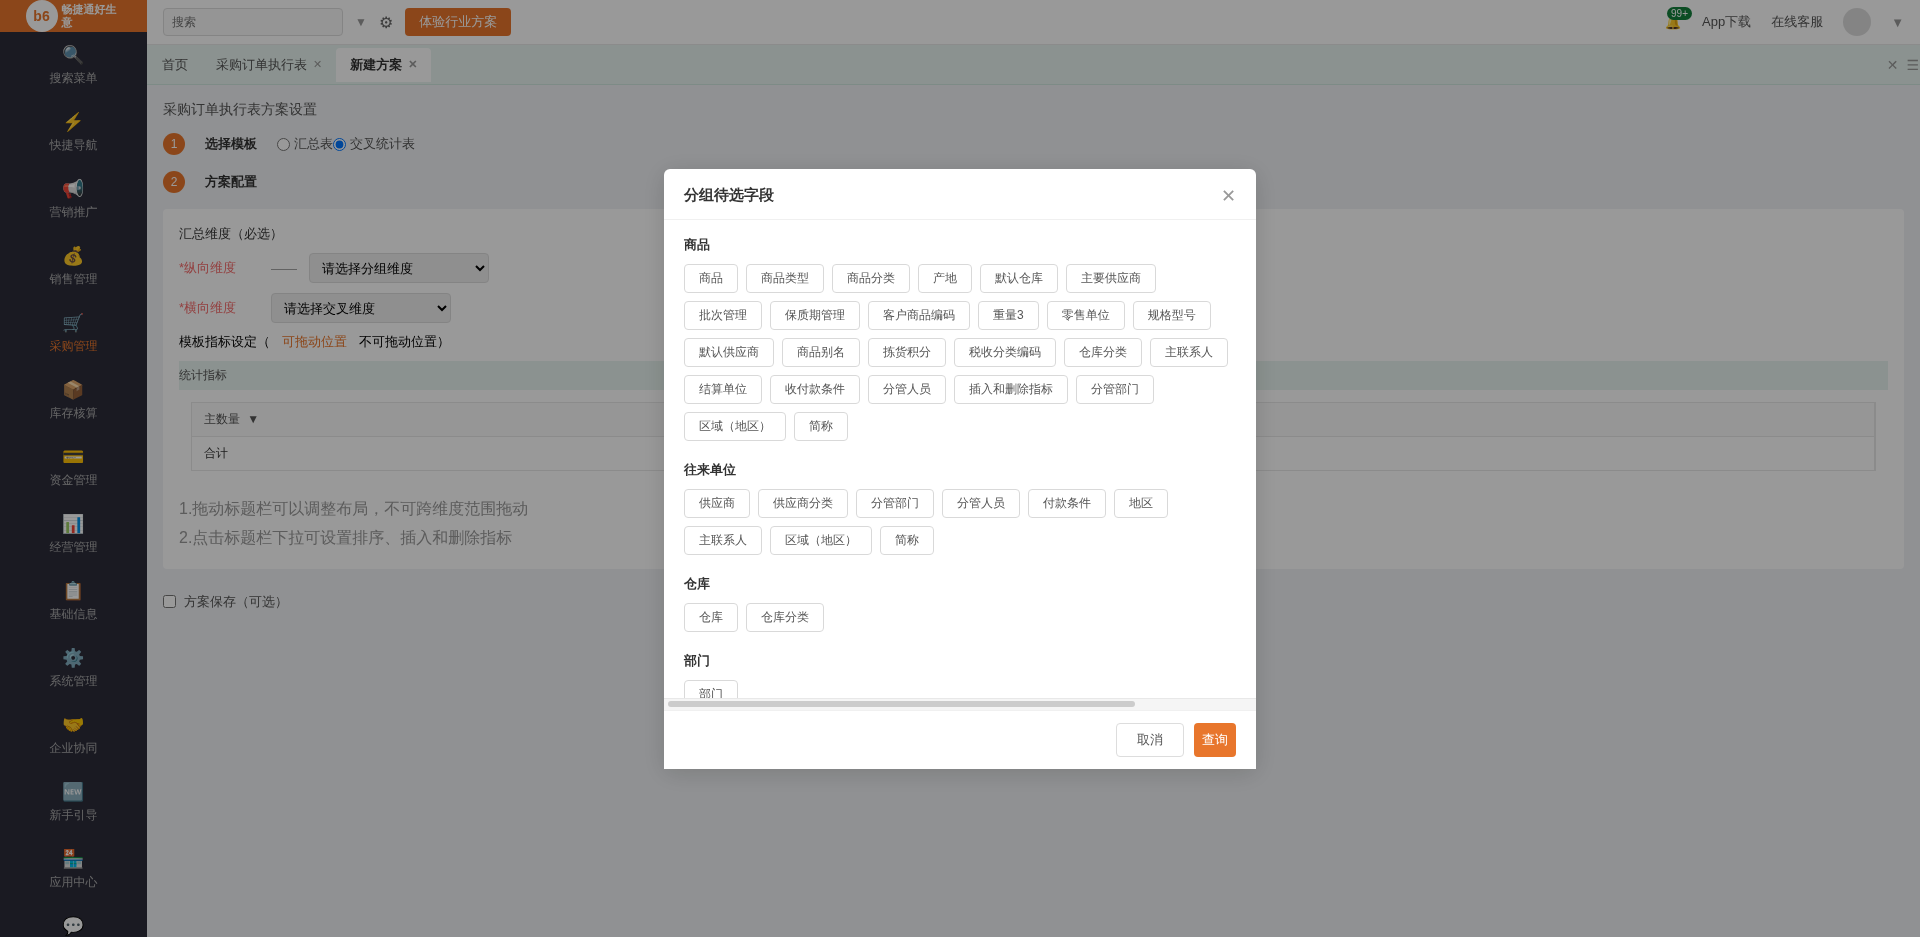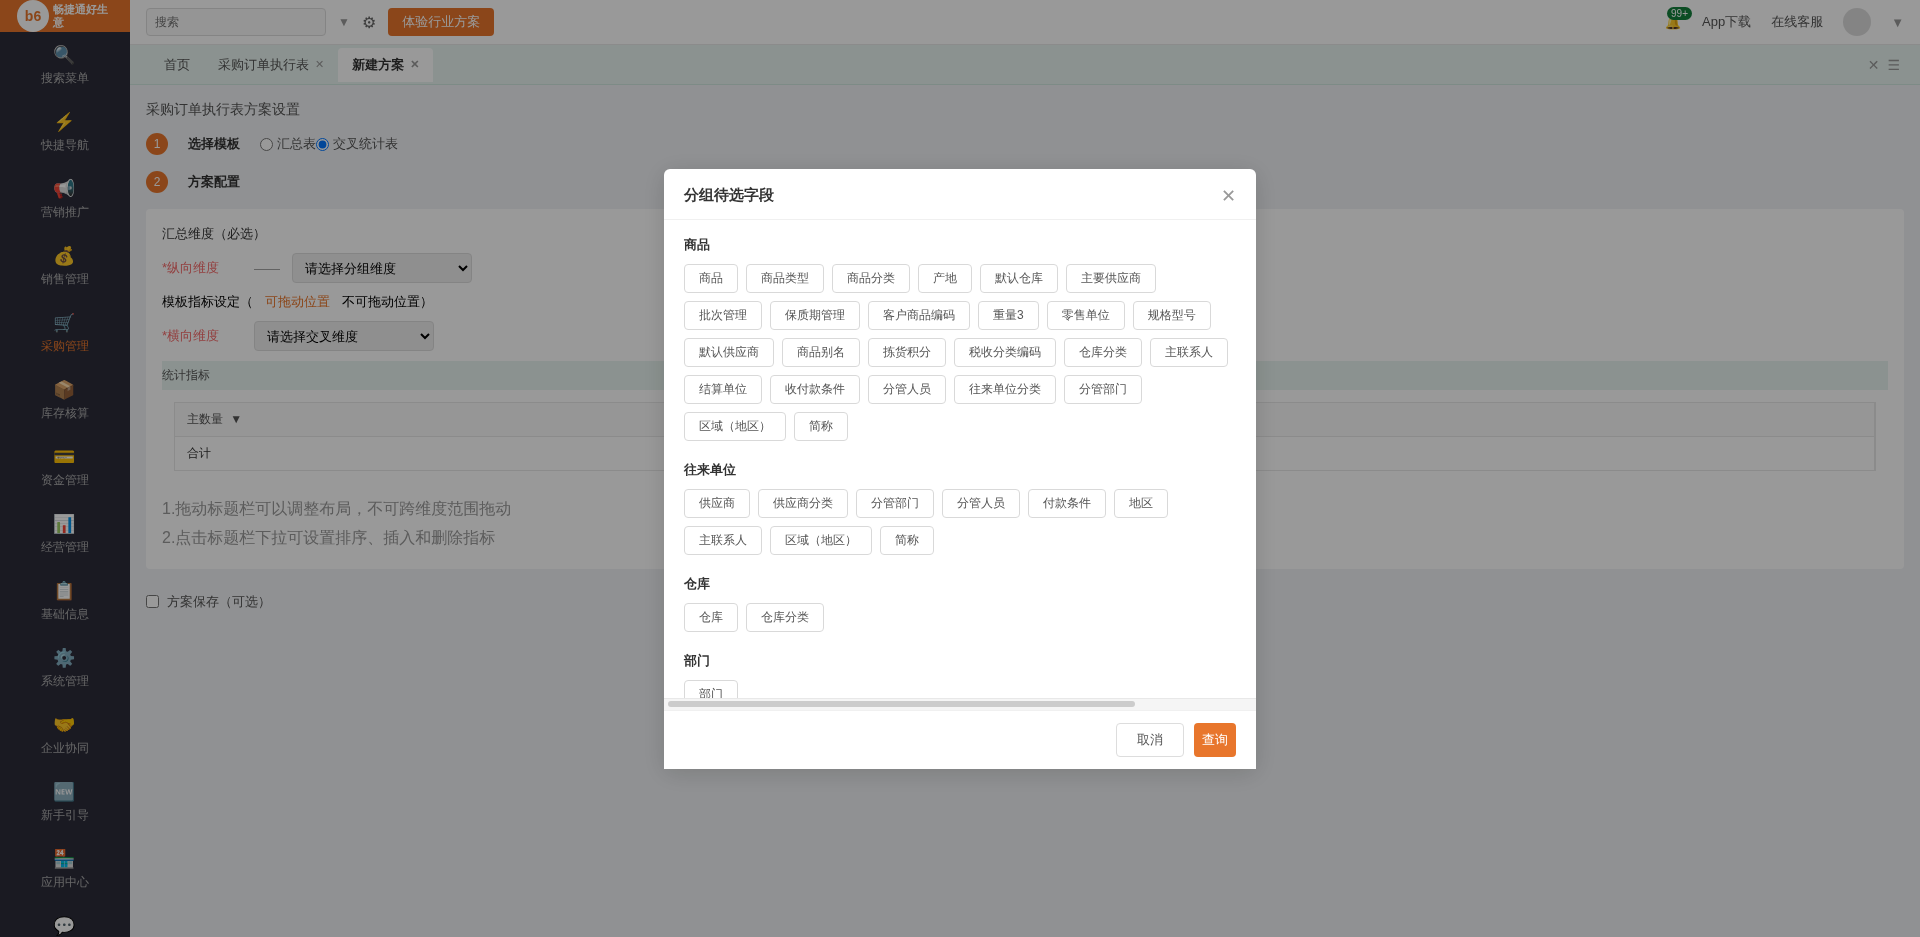--- a/index.html
+++ b/index.html
@@ -2,21 +2,21 @@
 <html><head>
   <meta charset="utf-8">
   <style>
     * { box-sizing: border-box; margin: 0; padding: 0; }
     body { font-family: "Microsoft YaHei", "PingFang SC", sans-serif; font-size: 13px; background: #f5f5f5; overflow: hidden; }
 
     
     .app-container { display: flex; height: 937px; width: 1920px; }
 
     
-    .sidebar { width: 130px; background: #2c2c3a; display: flex; flex-direction: column; align-items: center; padding-top: 0; flex-shrink: 0; }
+    .sidebar { width: 147px; background: #2c2c3a; display: flex; flex-direction: column; align-items: center; padding-top: 0; flex-shrink: 0; }
     .sidebar-logo { width: 100%; height: 55px; background: #e8762c; display: flex; align-items: center; justify-content: center; color: white; font-size: 15px; font-weight: bold; gap: 4px; }
     .sidebar-logo-icon { width: 32px; height: 32px; background: white; border-radius: 50%; display: flex; align-items: center; justify-content: center; color: #e8762c; font-size: 14px; font-weight: bold; }
     .sidebar-item { width: 100%; padding: 12px 0; display: flex; flex-direction: column; align-items: center; color: #aaa; cursor: pointer; font-size: 12px; gap: 4px; }
     .sidebar-item.active { color: #e8762c; }
     .sidebar-icon { font-size: 18px; }
 
     
     .main { flex: 1; display: flex; flex-direction: column; overflow: hidden; }
 
     
@@ -24,21 +24,21 @@
     .topbar-search { flex: 0 0 180px; height: 28px; border: 1px solid #ddd; border-radius: 4px; padding: 0 8px; font-size: 12px; background: #f9f9f9; }
     .topbar-arrow { color: #999; font-size: 12px; cursor: pointer; }
     .topbar-gear { color: #666; cursor: pointer; font-size: 16px; }
     .topbar-btn { background: #e8762c; color: white; border: none; border-radius: 4px; padding: 5px 14px; font-size: 13px; cursor: pointer; }
     .topbar-right { margin-left: auto; display: flex; align-items: center; gap: 20px; color: #555; font-size: 13px; }
     .topbar-badge { position: relative; }
     .badge-count { position: absolute; top: -8px; right: -10px; background: #15803d; color: white; font-size: 10px; border-radius: 10px; padding: 1px 4px; }
     .topbar-avatar { width: 28px; height: 28px; border-radius: 50%; background: #ddd; }
 
     
-    .tabbar { height: 40px; background: #e8f4f0; display: flex; align-items: center; padding: 0 20px; border-bottom: 1px solid #d0e8e0; }
+    .tabbar { height: 40px; background: #e8f4f0; display: flex; align-items: center; padding: 0 1px; border-bottom: 1px solid #d0e8e0; }
     .tab { padding: 8px 14px; font-size: 13px; color: #555; cursor: pointer; border-radius: 4px 4px 0 0; display: flex; align-items: center; gap: 6px; }
     .tab.active { background: #fff; color: #333; font-weight: bold; }
     .tab-close { color: #999; font-size: 11px; cursor: pointer; }
     .tabbar-right { margin-left: auto; display: flex; align-items: center; gap: 8px; color: #999; font-size: 18px; cursor: pointer; }
 
     
     .content-area { flex: 1; padding: 16px; background: #f0f2f5; overflow: auto; position: relative; }
     .page-title { font-size: 14px; color: #555; margin-bottom: 14px; }
 
     
@@ -234,29 +234,29 @@
           <span class="form-label">汇总维度（必选）</span>
         </div>
         <div class="form-row">
           <span class="form-label required">*纵向维度</span>
           <span style="color:#999;">——</span>
           <select class="form-select">
             <option>请选择分组维度</option>
           </select>
         </div>
         <div class="form-row">
-          <span>模板指标设定（</span>
-          <span style="color:#e8762c;">可拖动位置</span>
-          <span>不可拖动位置）</span>
-        </div>
-        <div class="form-row">
           <span class="form-label required">*横向维度</span>
           <select class="form-select">
             <option>请选择交叉维度</option>
           </select>
+        </div>
+        <div class="form-row">
+          <span>模板指标设定（</span>
+          <span style="color:#e8762c;">可拖动位置</span>
+          <span>不可拖动位置）</span>
         </div>
 
         <div style="background:#e8f4f0;padding:6px 0;font-size:12px;color:#555;">
           <span>统计指标</span>
         </div>
         <div class="table-section">
           <div class="table-header-row">
             <div class="th">
               <span>主数量</span>
               <span style="cursor:pointer;margin-left:4px;">▼</span>
@@ -311,21 +311,21 @@
             <div class="field-tag">规格型号</div>
             <div class="field-tag">默认供应商</div>
             <div class="field-tag">商品别名</div>
             <div class="field-tag">拣货积分</div>
             <div class="field-tag">税收分类编码</div>
             <div class="field-tag">仓库分类</div>
             <div class="field-tag">主联系人</div>
             <div class="field-tag">结算单位</div>
             <div class="field-tag">收付款条件</div>
             <div class="field-tag">分管人员</div>
-            <div class="field-tag">往来单位分类</div>
+            <div class="field-tag">插入和删除指标</div>
             <div class="field-tag">分管部门</div>
             <div class="field-tag">区域（地区）</div>
             <div class="field-tag">简称</div>
           </div>
         </div>
         <div class="field-group">
           <div class="field-group-title">往来单位</div>
           <div class="field-tags">
             <div class="field-tag">供应商</div>
             <div class="field-tag">供应商分类</div>

